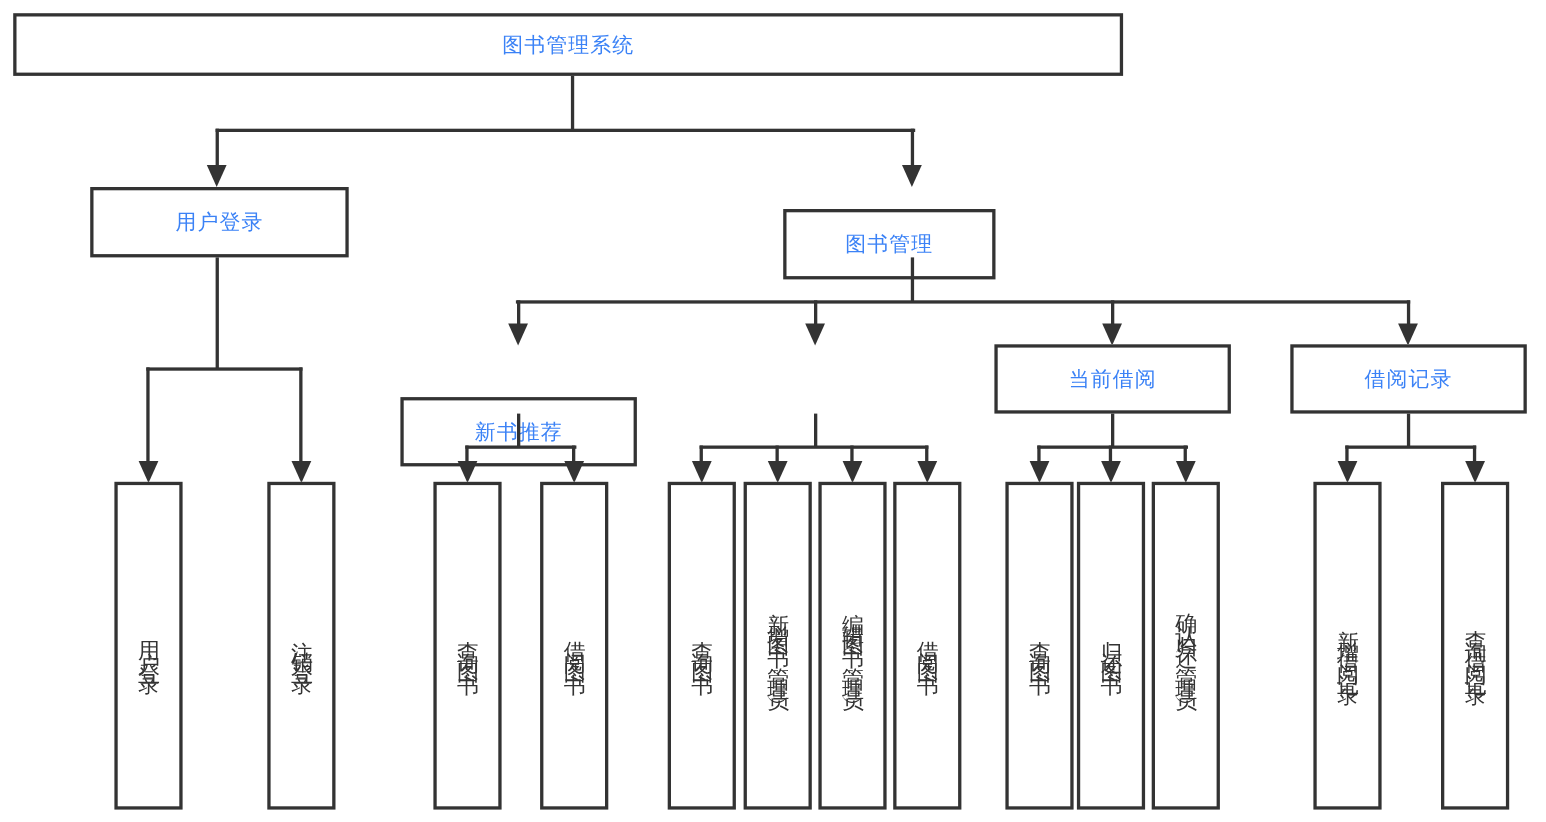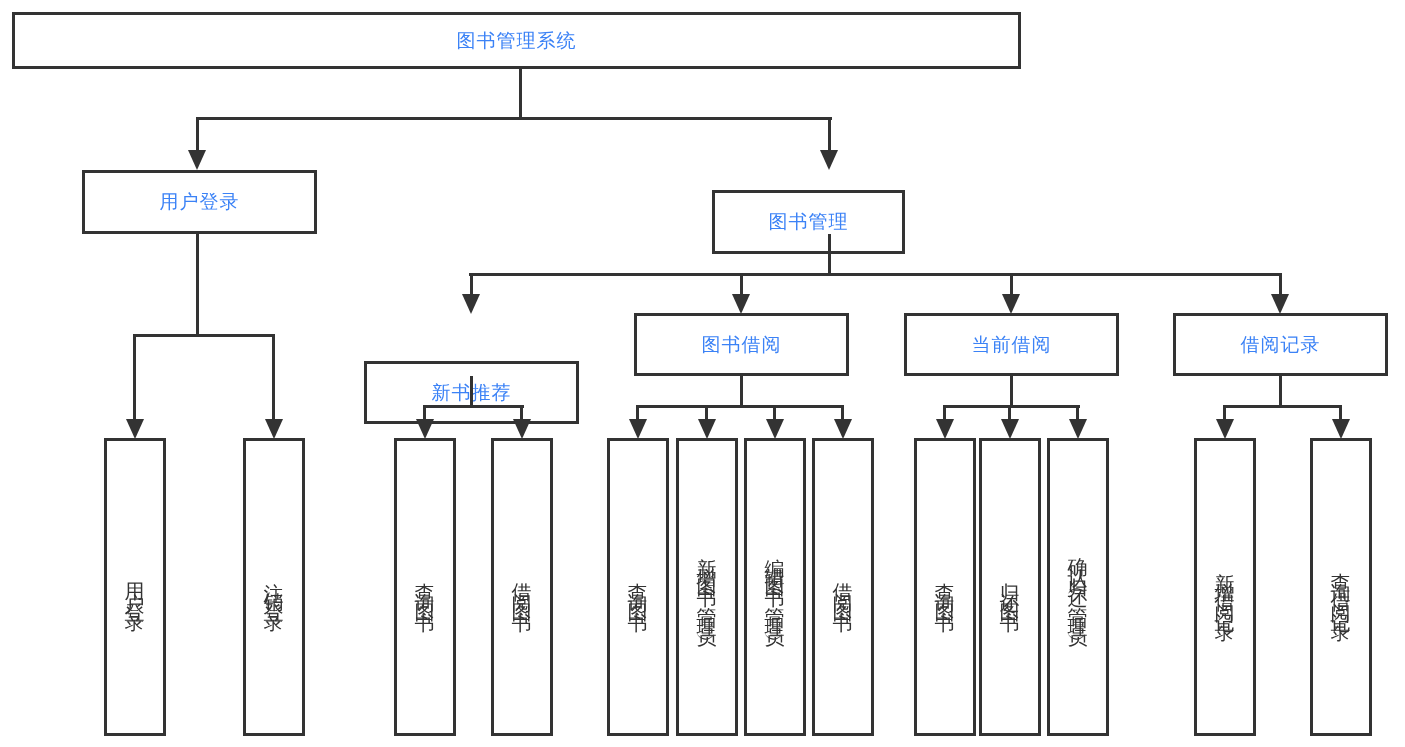--- a/index.html
+++ b/index.html
@@ -75,23 +75,20 @@
   <div class="arrow" style="left:462px;top:294px;"></div>
   <div class="vline" style="left:740px;top:273px;height:24px;"></div>
   <div class="arrow" style="left:732px;top:294px;"></div>
   <div class="vline" style="left:1010px;top:273px;height:24px;"></div>
   <div class="arrow" style="left:1002px;top:294px;"></div>
   <div class="vline" style="left:1279px;top:273px;height:24px;"></div>
   <div class="arrow" style="left:1271px;top:294px;"></div>
 
   <div class="hbox" style="left:364px;top:313px;width:215px;height:63px;margin-top:48px;">
     <span>新书推荐</span>
-  </div>
-  <div class="hbox" style="left:634px;top:313px;width:215px;height:63px;">
-    <span>图书借阅</span>
   </div>
   <div class="hbox" style="left:904px;top:313px;width:215px;height:63px;">
     <span>当前借阅</span>
   </div>
   <div class="hbox" style="left:1173px;top:313px;width:215px;height:63px;">
     <span>借阅记录</span>
   </div>
 
   <div class="vline" style="left:470px;top:376px;height:31px;"></div>
   <div class="hline" style="left:423px;top:405px;width:101px;"></div>

